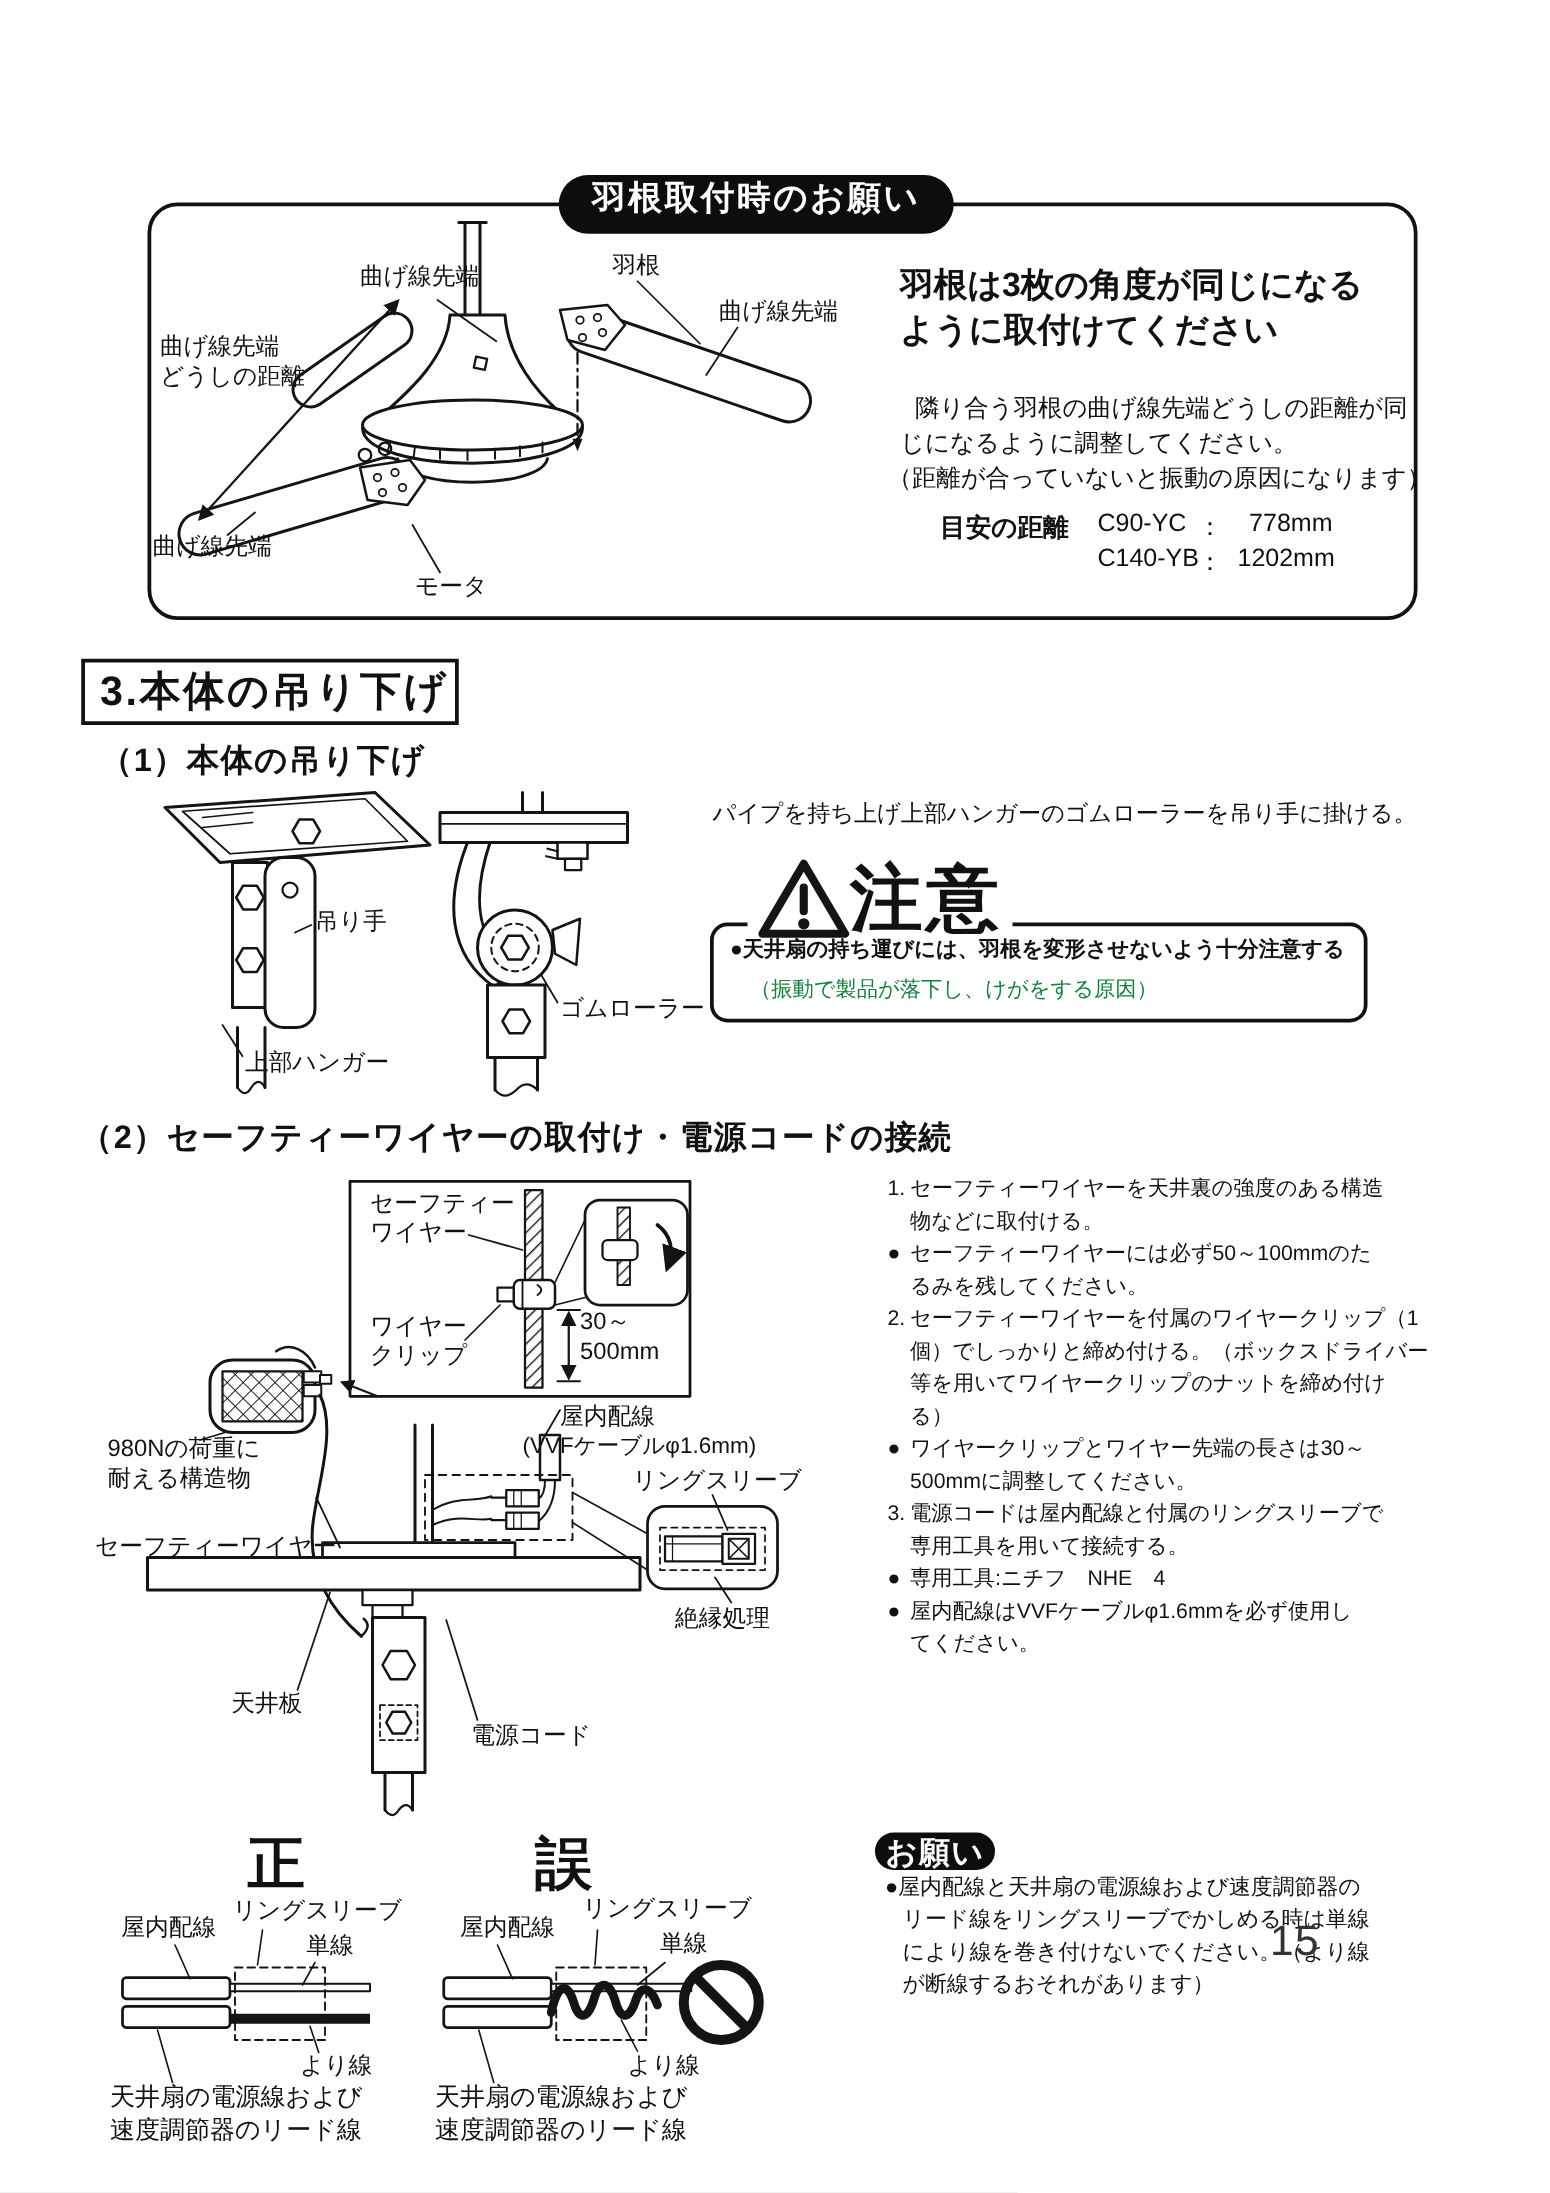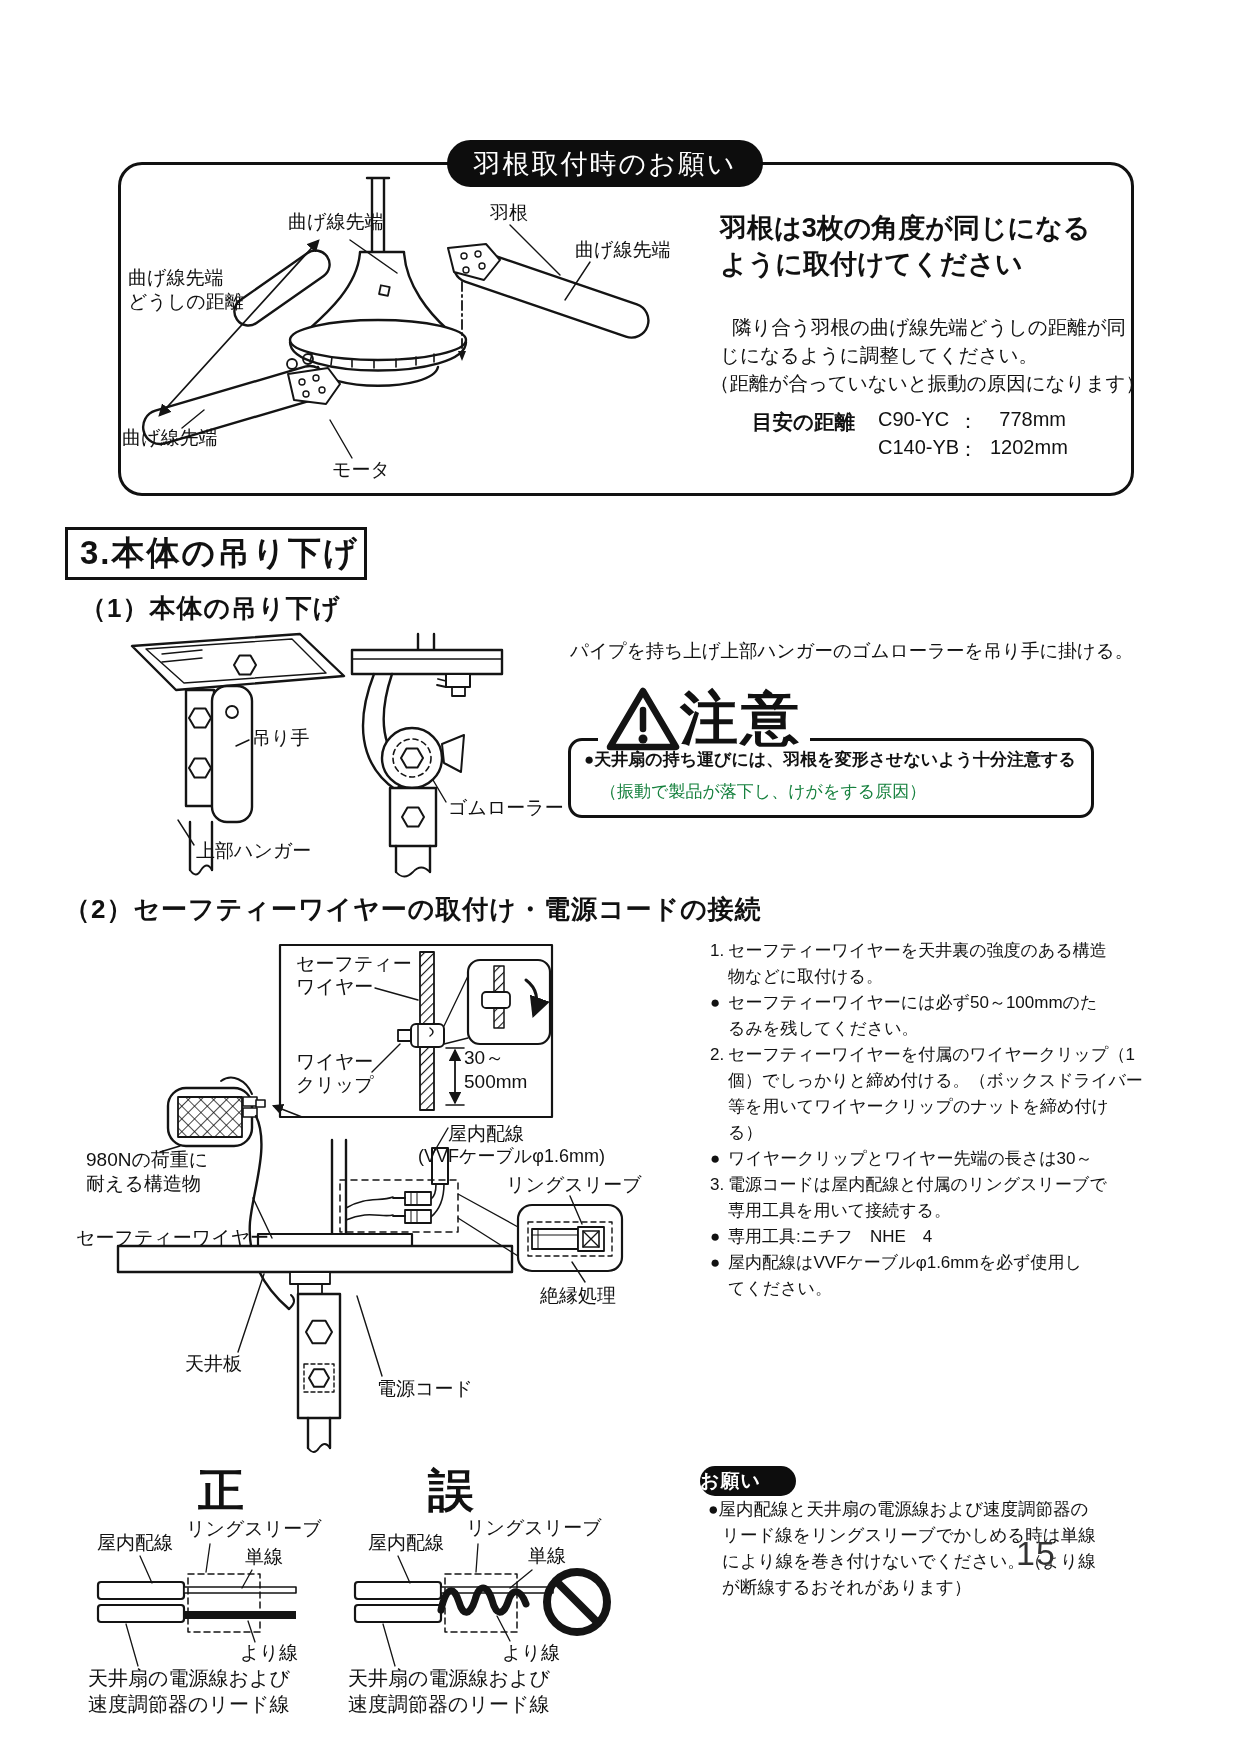--- a/index.html
+++ b/index.html
@@ -4,42 +4,42 @@
 <style>
   html,body{margin:0;padding:0;background:#e8e8e8}
   .page{position:relative;width:1240px;height:1754px;background:#ffffff;overflow:hidden;
         font-family:"Liberation Sans","DejaVu Sans",sans-serif;color:#111}
   .abs{position:absolute}
   svg.abs{overflow:visible}
   .lbl{position:absolute;font-size:19px;line-height:23px;white-space:nowrap;color:#111}
   .lbl.sm{font-size:18px}
   .lbl.big{font-size:20px}
   .box-blade{border:3px solid #111;border-radius:24px}
-  .pill{background:#0d0d0d;color:#fff;border-radius:24px;display:flex;align-items:center;justify-content:center;
-        font-weight:normal;font-size:27px;letter-spacing:2px}
+  .pill{background:#0d0d0d;color:#fff;border-radius:24px;display:flex;justify-content:center;
+        font-weight:bold;font-size:27px;letter-spacing:2px}
   .h-blade{font-size:27px;font-weight:bold;line-height:36px;white-space:nowrap}
   .body-blade{font-size:19.5px;line-height:28px;white-space:nowrap}
   .dist{font-size:20px;white-space:nowrap}
   .distb{font-weight:bold;font-size:20.5px}
   .sec3{border:3px solid #111;font-size:33px;font-weight:bold;display:flex;align-items:center;
         padding:0 12px;letter-spacing:2px;box-sizing:border-box;white-space:nowrap}
   .subtitle{font-size:26px;font-weight:bold;letter-spacing:1px;white-space:nowrap}
   .instr-top{font-size:18.5px;white-space:nowrap}
   .caution-box{border:3px solid #111;border-radius:14px;box-sizing:border-box}
   .caution-title{display:flex;align-items:center;background:#fff;font-weight:bold;font-size:58px;
                  letter-spacing:3px;padding:0 8px;z-index:2}
   .cline1{font-size:17px;font-weight:bold;white-space:nowrap;z-index:2}
   .cline2{font-size:17px;color:#15803d;white-space:nowrap;z-index:2}
   .ilist{font-size:17px;line-height:26px}
   .iline{white-space:nowrap;height:26px}
   .iline .im{display:inline-block;width:18px}
   .ind{padding-left:18px}
   .big-cw{font-size:46px;font-weight:bold;letter-spacing:2px;white-space:nowrap}
-  .onegai{background:#0d0d0d;color:#fff;border-radius:15px;display:flex;align-items:center;
-          font-size:19px;font-weight:bold;letter-spacing:1px}
+  .onegai{background:#0d0d0d;color:#fff;border-radius:15px;display:flex;align-items:center;justify-content:center;
+          font-size:25px;font-weight:bold;letter-spacing:1px}
   .olines{font-size:17.5px;line-height:26px}
   .oline{white-space:nowrap;height:26px}
   .oline.ind2{padding-left:14px}
   .pageno{font-size:34px;color:#333;letter-spacing:1px}
 </style>
 </head>
 <body>
 
 <div class="page">
 
@@ -249,20 +249,21 @@
   <div class="abs ilist" style="left:710px;top:938px">
     <div class="iline"><span class="im">1.</span><span>セーフティーワイヤーを天井裏の強度のある構造</span></div>
     <div class="iline ind"><span>物などに取付ける。</span></div>
     <div class="iline"><span class="im">●</span><span>セーフティーワイヤーには必ず50～100mmのた</span></div>
     <div class="iline ind"><span>るみを残してください。</span></div>
     <div class="iline"><span class="im">2.</span><span>セーフティーワイヤーを付属のワイヤークリップ（1</span></div>
     <div class="iline ind"><span>個）でしっかりと締め付ける。（ボックスドライバー</span></div>
     <div class="iline ind"><span>等を用いてワイヤークリップのナットを締め付け</span></div>
     <div class="iline ind"><span>る）</span></div>
     <div class="iline"><span class="im">●</span><span>ワイヤークリップとワイヤー先端の長さは30～</span></div>
+    <div class="iline ind"><span>500mmに調整してください。</span></div>
     <div class="iline"><span class="im">3.</span><span>電源コードは屋内配線と付属のリングスリーブで</span></div>
     <div class="iline ind"><span>専用工具を用いて接続する。</span></div>
     <div class="iline"><span class="im">●</span><span>専用工具:ニチフ　NHE　4</span></div>
     <div class="iline"><span class="im">●</span><span>屋内配線はVVFケーブルφ1.6mmを必ず使用し</span></div>
     <div class="iline ind"><span>てください。</span></div>
   </div>
 
   <div class="abs big-cw" style="left:198px;top:1460px">正</div>
   <div class="abs big-cw" style="left:428px;top:1460px">誤</div>
 

